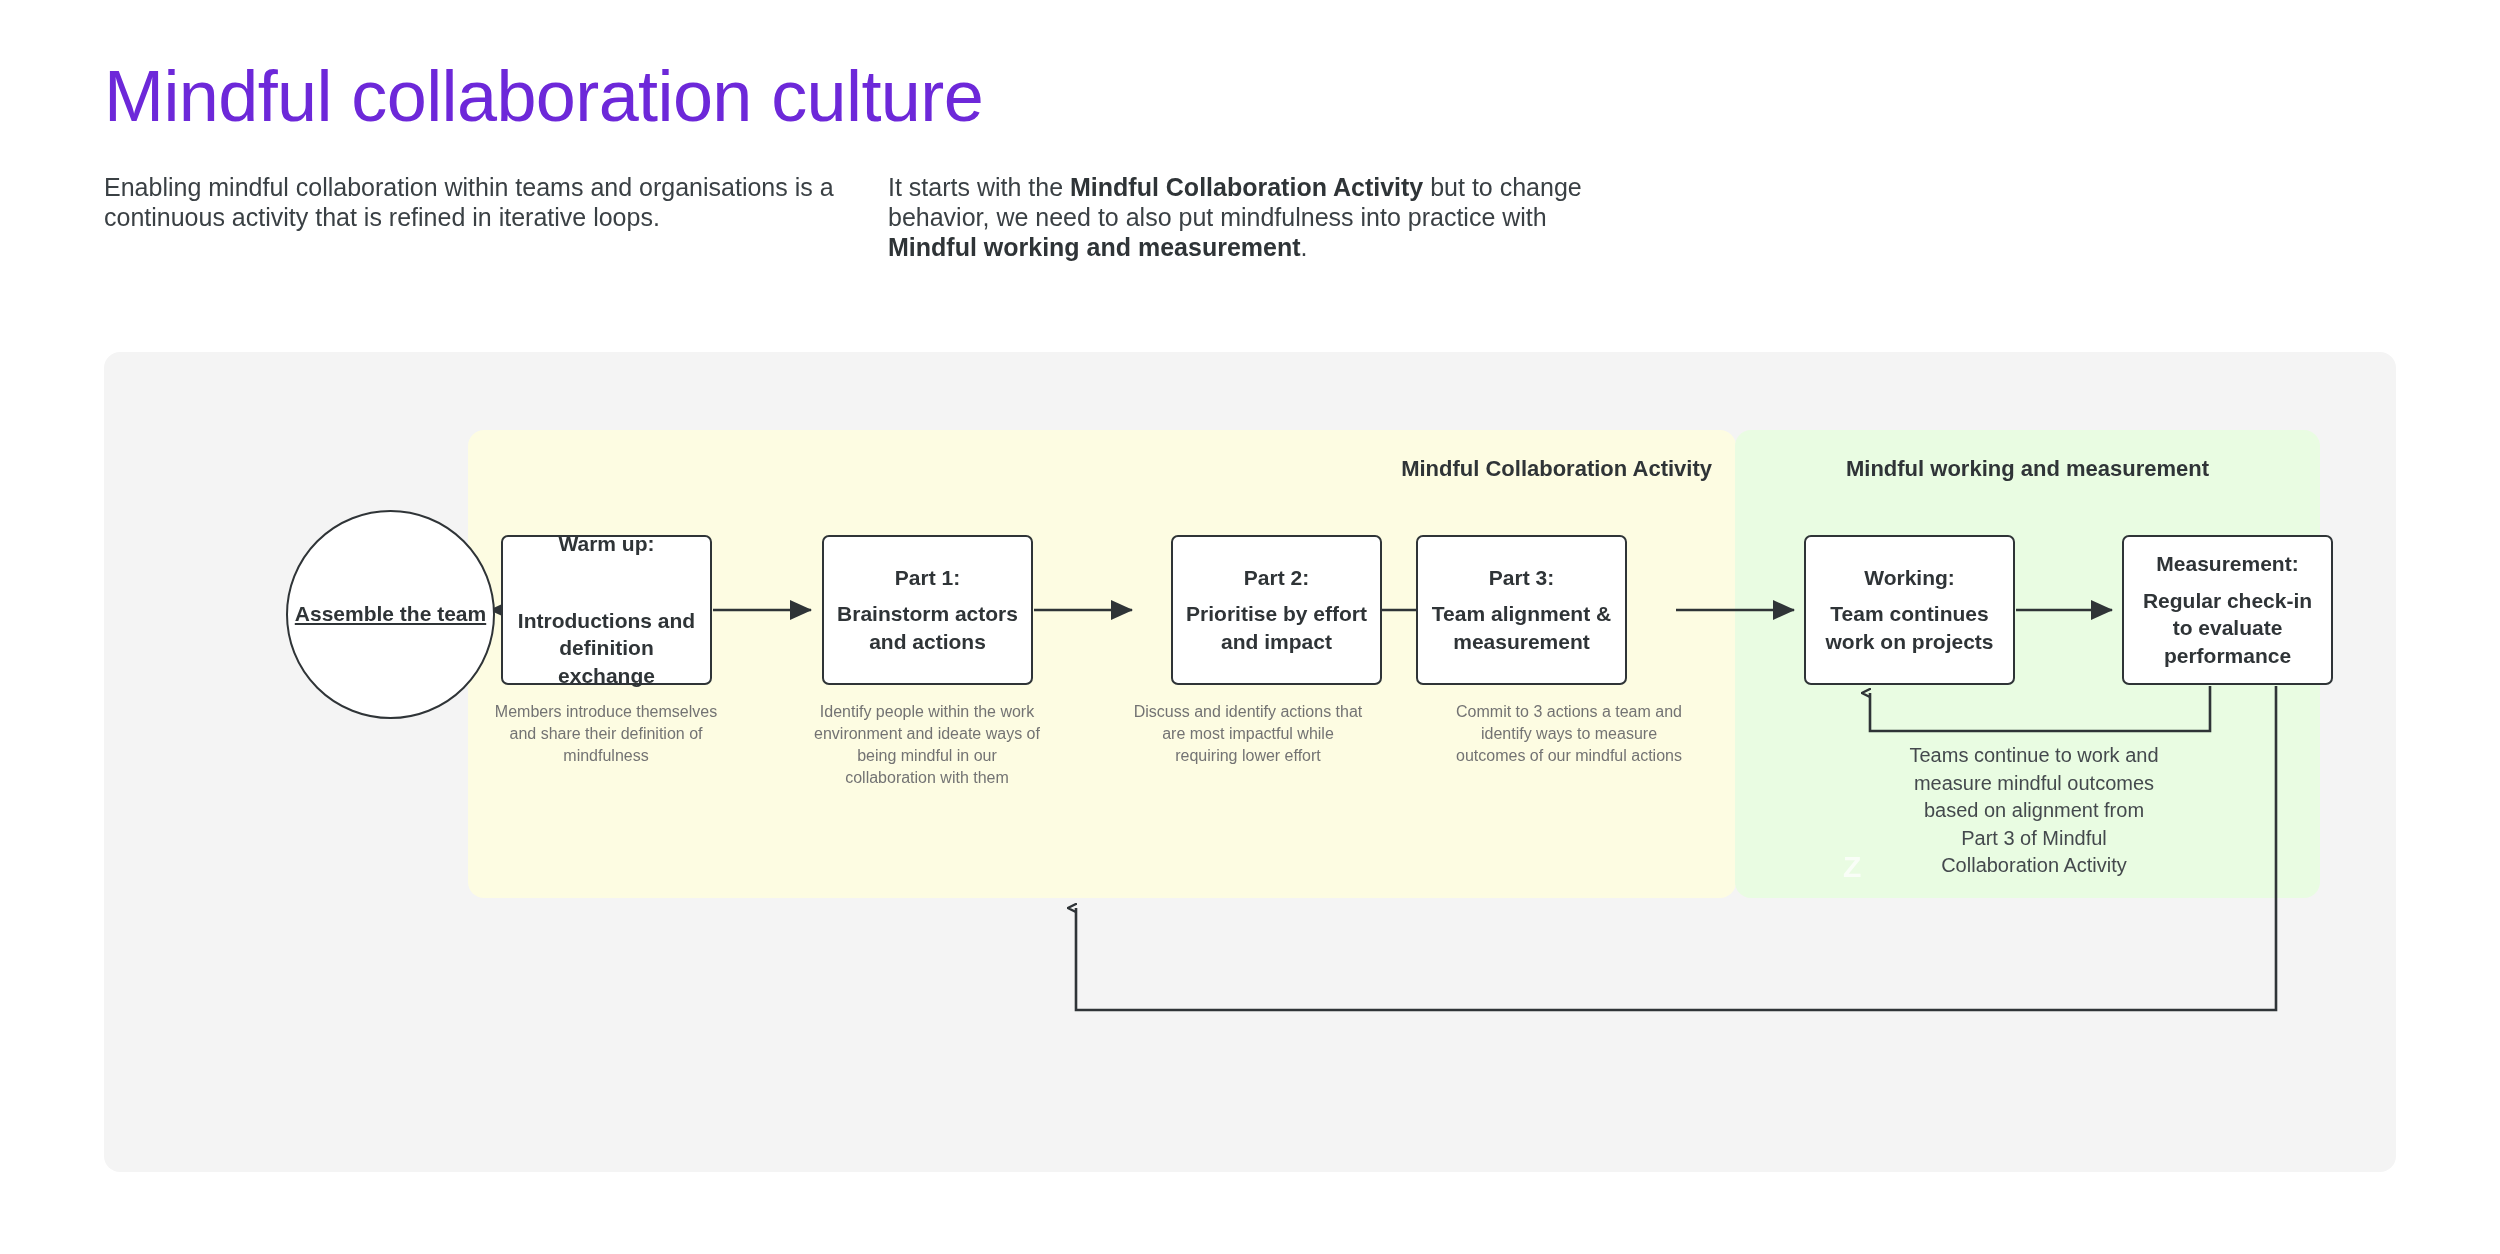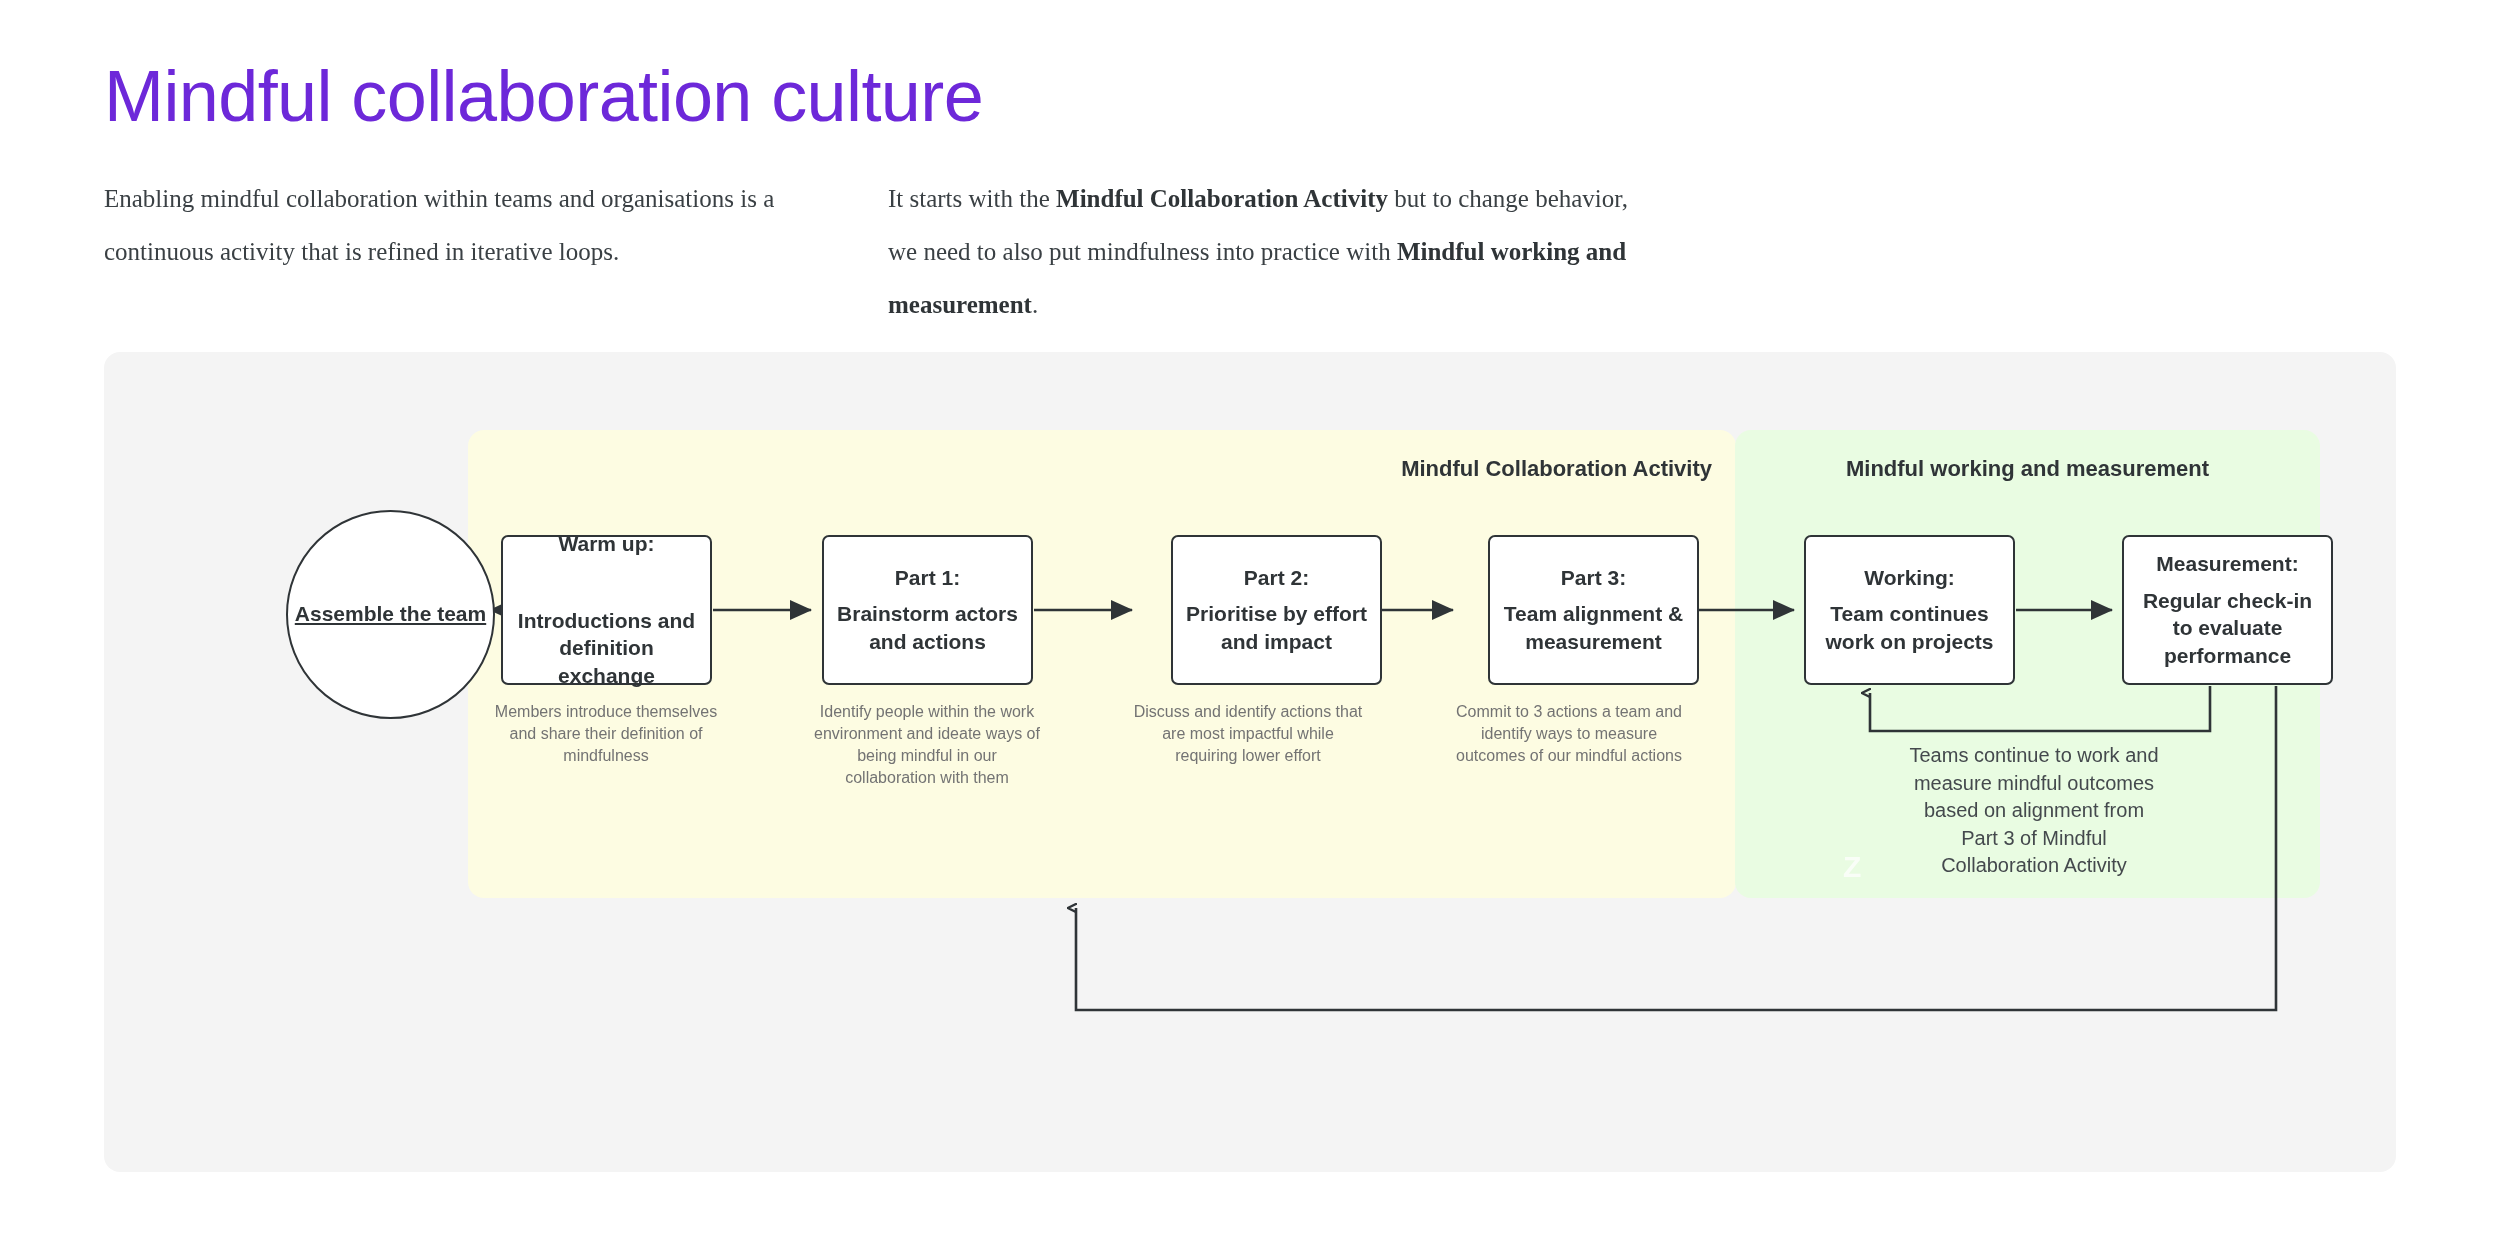--- a/index.html
+++ b/index.html
@@ -31,24 +31,23 @@
     line-height: 1.12;
     font-weight: 400;
     letter-spacing: -0.6px;
     color: #6d28d9;
     margin: 0;
     white-space: nowrap;
   }
   .intro-col {
     position: absolute;
     font-size: 25px;
-    line-height: 53px;
+    line-height: 30px;
     font-weight: 400;
     color: #3a4044;
-    font-family: Liberation Serif, serif;
   }
   .intro-col.left  { left: 104px; top: 172px; width: 730px; }
   .intro-col.right { left: 888px; top: 172px; width: 740px; }
   .intro-col b { font-weight: 700; color: #2f3437; }
 
   
   .diagram-card {
     position: absolute;
     left: 104px;
     top: 352px;
@@ -157,21 +156,21 @@
     text-align: center;
     font-size: 16px;
     line-height: 1.38;
     color: #737373;
   }
 
   
   .box-1 { left: 397px; gap: 40px; }  .cap-1 { left: 387px; }
   .box-2 { left: 718px; }  .cap-2 { left: 708px; }
   .box-3 { left: 1056px; margin-left: 11px; } .cap-3 { left: 1029px; }
-  .box-4 { left: 1384px; } .cap-4 { left: 1350px; }
+  .box-4 { left: 1312px; } .cap-4 { left: 1350px; }
   .box-5 { left: 1700px; }
   .box-6 { left: 2018px; }
 
   .loop-caption-green {
     position: absolute;
     left: 1805px;
     top: 390px;
     width: 250px;
     text-align: center;
     font-size: 20px;

